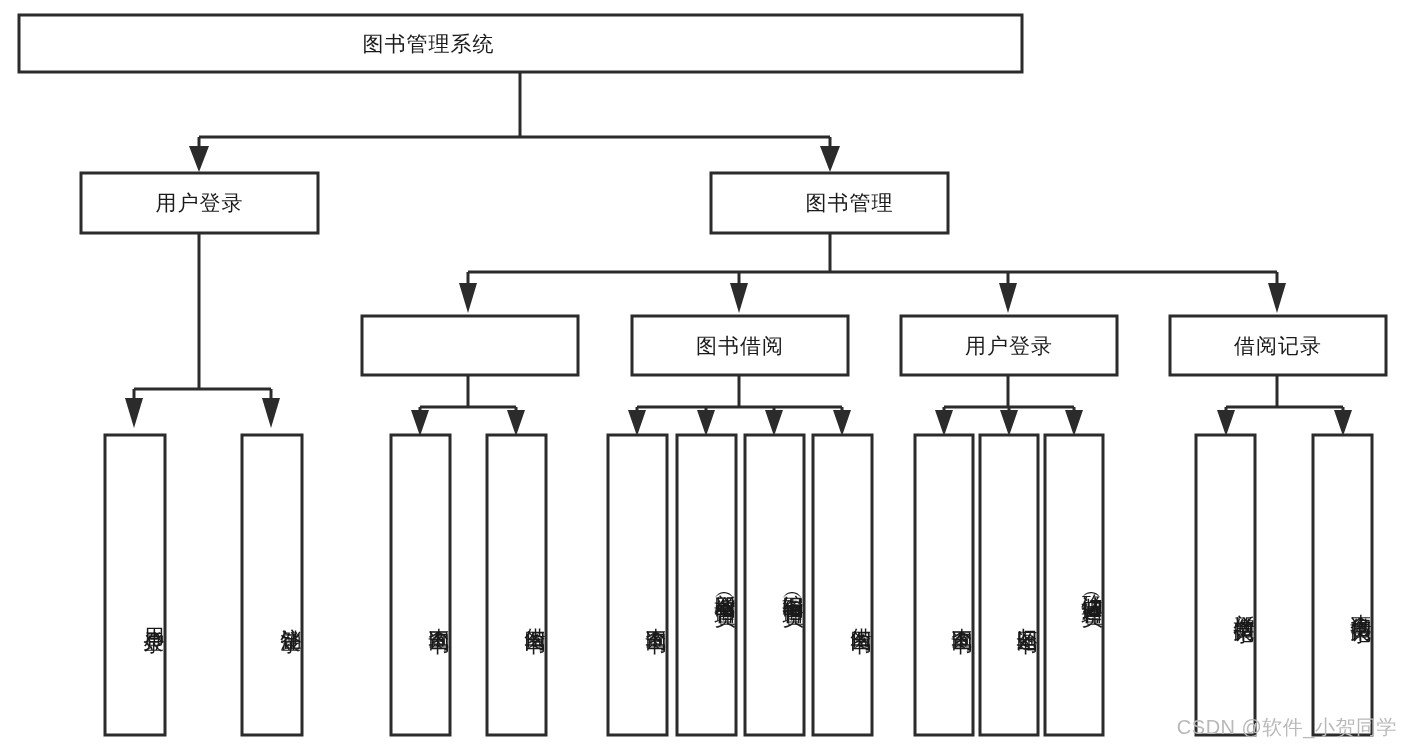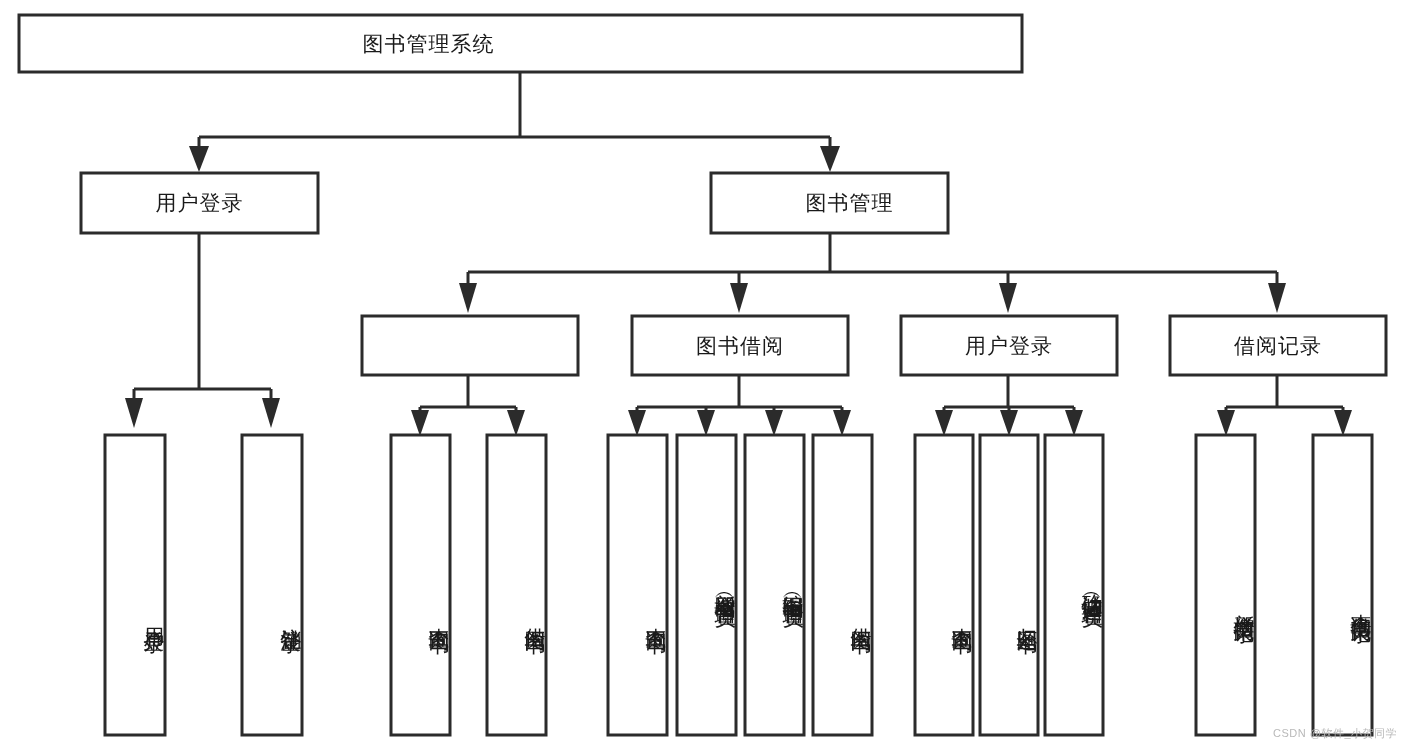--- a/index.html
+++ b/index.html
@@ -62,21 +62,21 @@
     writing-mode: vertical-rl;
     text-orientation: upright;
     letter-spacing: 2px;
     white-space: nowrap;
     pointer-events: none;
   }
   .watermark {
     position: absolute;
     right: 8px;
     bottom: 6px;
-    font-size: 11px;
+    font-size: 20px;
     color: #b9b9b9;
     letter-spacing: 0.5px;
     white-space: nowrap;
     pointer-events: none;
   }
 </style>
 </head>
 <body>
 
 <div id="diagram-root">

